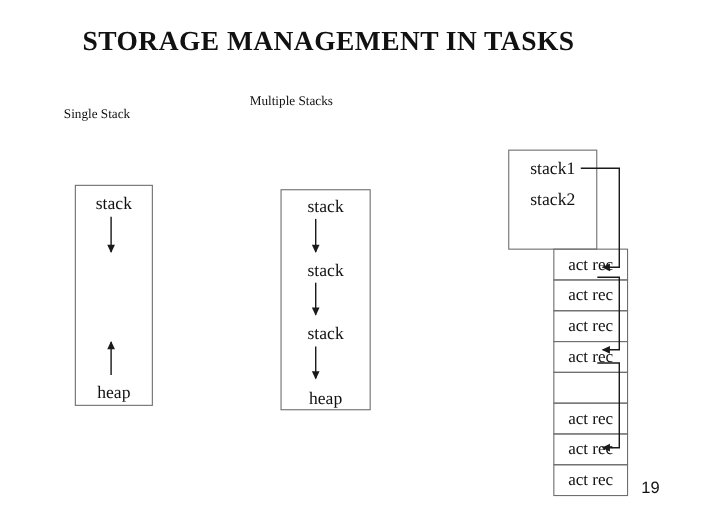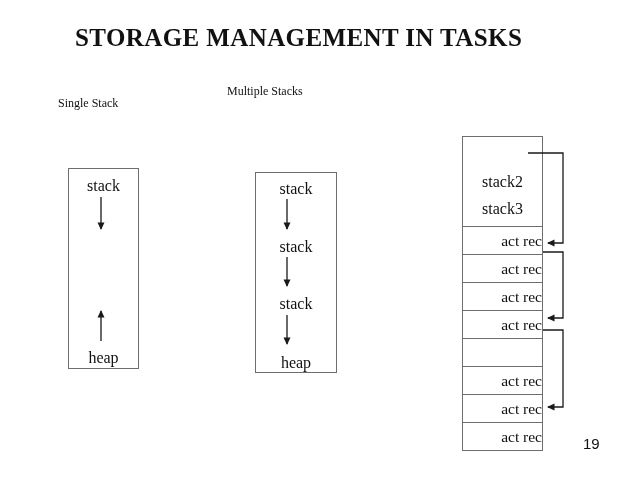--- a/index.html
+++ b/index.html
@@ -26,23 +26,23 @@
   .heap-col{position:absolute;left:462px;top:136px;width:81px;}
   .heap-header{
     position:relative;box-sizing:border-box;width:81px;height:91px;
     border:1px solid var(--border,#6e6e6e);
   }
   .hh-text{
     position:absolute;left:0;right:0;text-align:center;
     font-size:16px;line-height:16px;
   }
   .heap-row{
-    position:relative;box-sizing:border-box;width:81px;height:29px;margin-top:-1px;
+    position:relative;box-sizing:border-box;width:68px;height:29px;margin-top:-1px;
     border:1px solid var(--border,#6e6e6e);
-    text-align:right;font-size:15.5px;line-height:27px;
+    text-align:center;font-size:15.5px;line-height:27px;margin-left:41px;
   }
   .overlay{position:absolute;left:0;top:0;pointer-events:none;}
   .page-number{
     position:absolute;left:583px;top:435px;
     font-family:"Liberation Sans",sans-serif;font-size:15px;
     color:var(--text,#2b2b2b);
   }
 </style>
 </head>
 <body>
@@ -61,22 +61,22 @@
 
   <div class="box" style="left:255px;top:172px;width:82px;height:201px">
     <div class="box-text" style="top:8px">stack</div>
     <div class="box-text" style="top:66px">stack</div>
     <div class="box-text" style="top:123px">stack</div>
     <div class="box-text" style="top:182px">heap</div>
   </div>
 
   <div class="heap-col">
     <div class="heap-header">
+      <div class="hh-text" style="top:9px">stack1</div>
       <div class="hh-text" style="top:37px">stack2</div>
-      <div class="hh-text" style="top:64px">stack3</div>
     </div>
     <div class="heap-row">act rec</div>
     <div class="heap-row">act rec</div>
     <div class="heap-row">act rec</div>
     <div class="heap-row">act rec</div>
     <div class="heap-row"></div>
     <div class="heap-row">act rec</div>
     <div class="heap-row">act rec</div>
     <div class="heap-row">act rec</div>
   </div>

